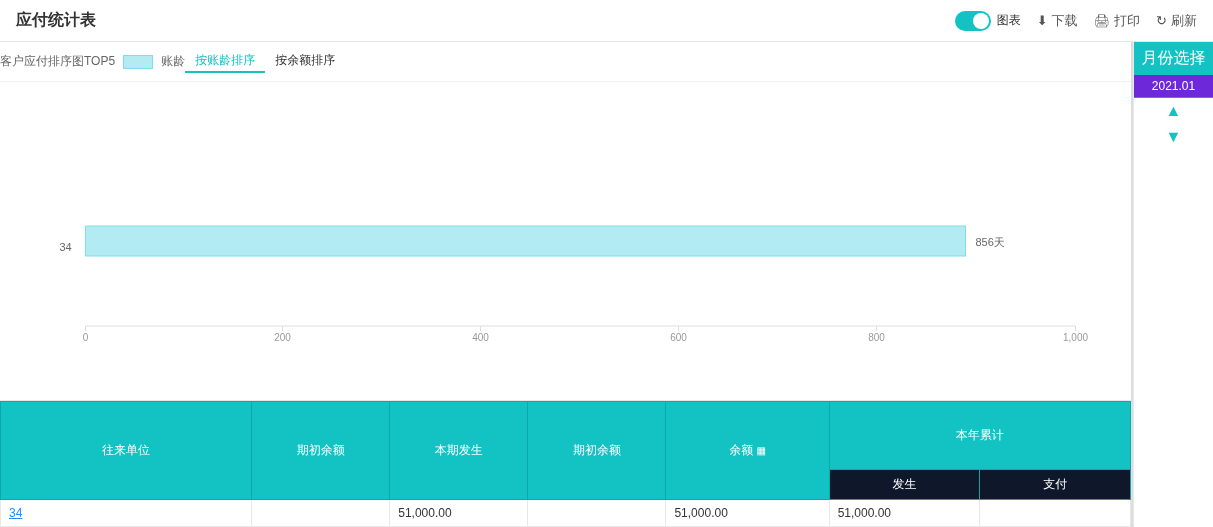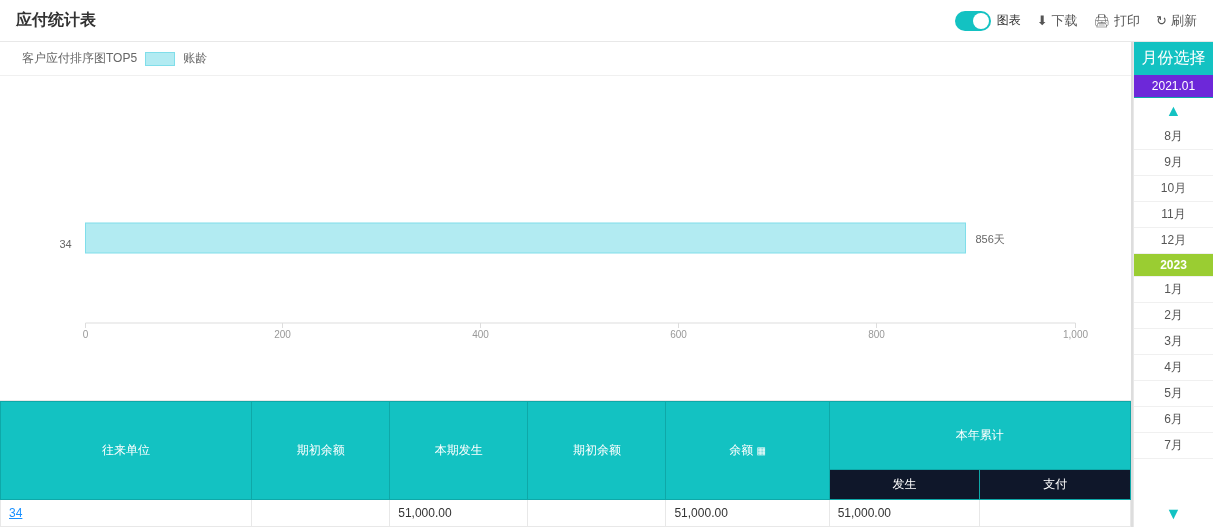--- a/index.html
+++ b/index.html
@@ -16,21 +16,21 @@
     .toggle::after { content: ''; position: absolute; width: 16px; height: 16px; background: #fff; border-radius: 50%; top: 2px; right: 2px; }
     .action-btn { display: flex; align-items: center; gap: 4px; cursor: pointer; color: #555; font-size: 13px; }
 
     
     .main-content { display: flex; flex: 1; overflow: hidden; }
 
     
     .chart-area { flex: 1; display: flex; flex-direction: column; overflow: hidden; }
 
     
-    .chart-header { display: flex; align-items: center; padding: 8px 22px; border-bottom: 1px solid #f0f0f0; }
+    .chart-header { display: flex; align-items: center; padding: 8px 0; border-bottom: 1px solid #f0f0f0; }
     .chart-legend { display: flex; align-items: center; gap: 8px; font-size: 12px; color: #666; }
     .legend-box { width: 30px; height: 14px; background: #b2ebf2; border: 1px solid #80deea; }
     .chart-sort-btns { display: flex; gap: 0; }
     .sort-btn { padding: 2px 10px; font-size: 12px; cursor: pointer; color: #333; border-bottom: 2px solid transparent; }
     .sort-btn.active { color: #13c2c2; border-bottom: 2px solid #13c2c2; }
 
     
     .chart-body { flex: 1; padding: 10px 16px 0 16px; position: relative; display: flex; align-items: center; }
 
     
@@ -84,20 +84,24 @@
 
   <div class="main-content">
 
     <div class="chart-area">
 
       <div class="chart-header">
         <div class="chart-legend">
           <span>客户应付排序图TOP5</span>
           <div class="legend-box"></div>
           <span>账龄</span>
+        </div>
+        <div class="chart-sort-btns">
+          <span class="sort-btn active">按账龄排序</span>
+          <span class="sort-btn">按余额排序</span>
         </div>
       </div>
 
       <div class="chart-body">
         <svg width="100%" height="230" viewBox="0 0 1060 230">
 
           <text x="30" y="120" font-size="11" fill="#666" text-anchor="middle">34</text>
 
           <rect x="50" y="95" width="880" height="30" fill="#b2ebf2" stroke="#80deea" stroke-width="1"></rect>
 
@@ -158,33 +162,18 @@
     </div>
 
     <div style="display:flex; flex-direction:row;">
 
       <div style="width:2px; background:#ddd;"></div>
 
       <div class="right-sidebar">
         <div class="sidebar-header">月份选择</div>
         <div class="sidebar-year">2021.01</div>
         <div class="sidebar-nav-btn">▲</div>
-        <div class="sidebar-months">
-          <div class="sidebar-month">8月</div>
-          <div class="sidebar-month">9月</div>
-          <div class="sidebar-month">10月</div>
-          <div class="sidebar-month">11月</div>
-          <div class="sidebar-month">12月</div>
-          <div class="sidebar-month year-label">2023</div>
-          <div class="sidebar-month">1月</div>
-          <div class="sidebar-month">2月</div>
-          <div class="sidebar-month">3月</div>
-          <div class="sidebar-month">4月</div>
-          <div class="sidebar-month">5月</div>
-          <div class="sidebar-month">6月</div>
-          <div class="sidebar-month">7月</div>
-        </div>
         <div class="sidebar-nav-btn">▼</div>
       </div>
     </div>
 
   </div>
 </div>
 
 </body></html>

